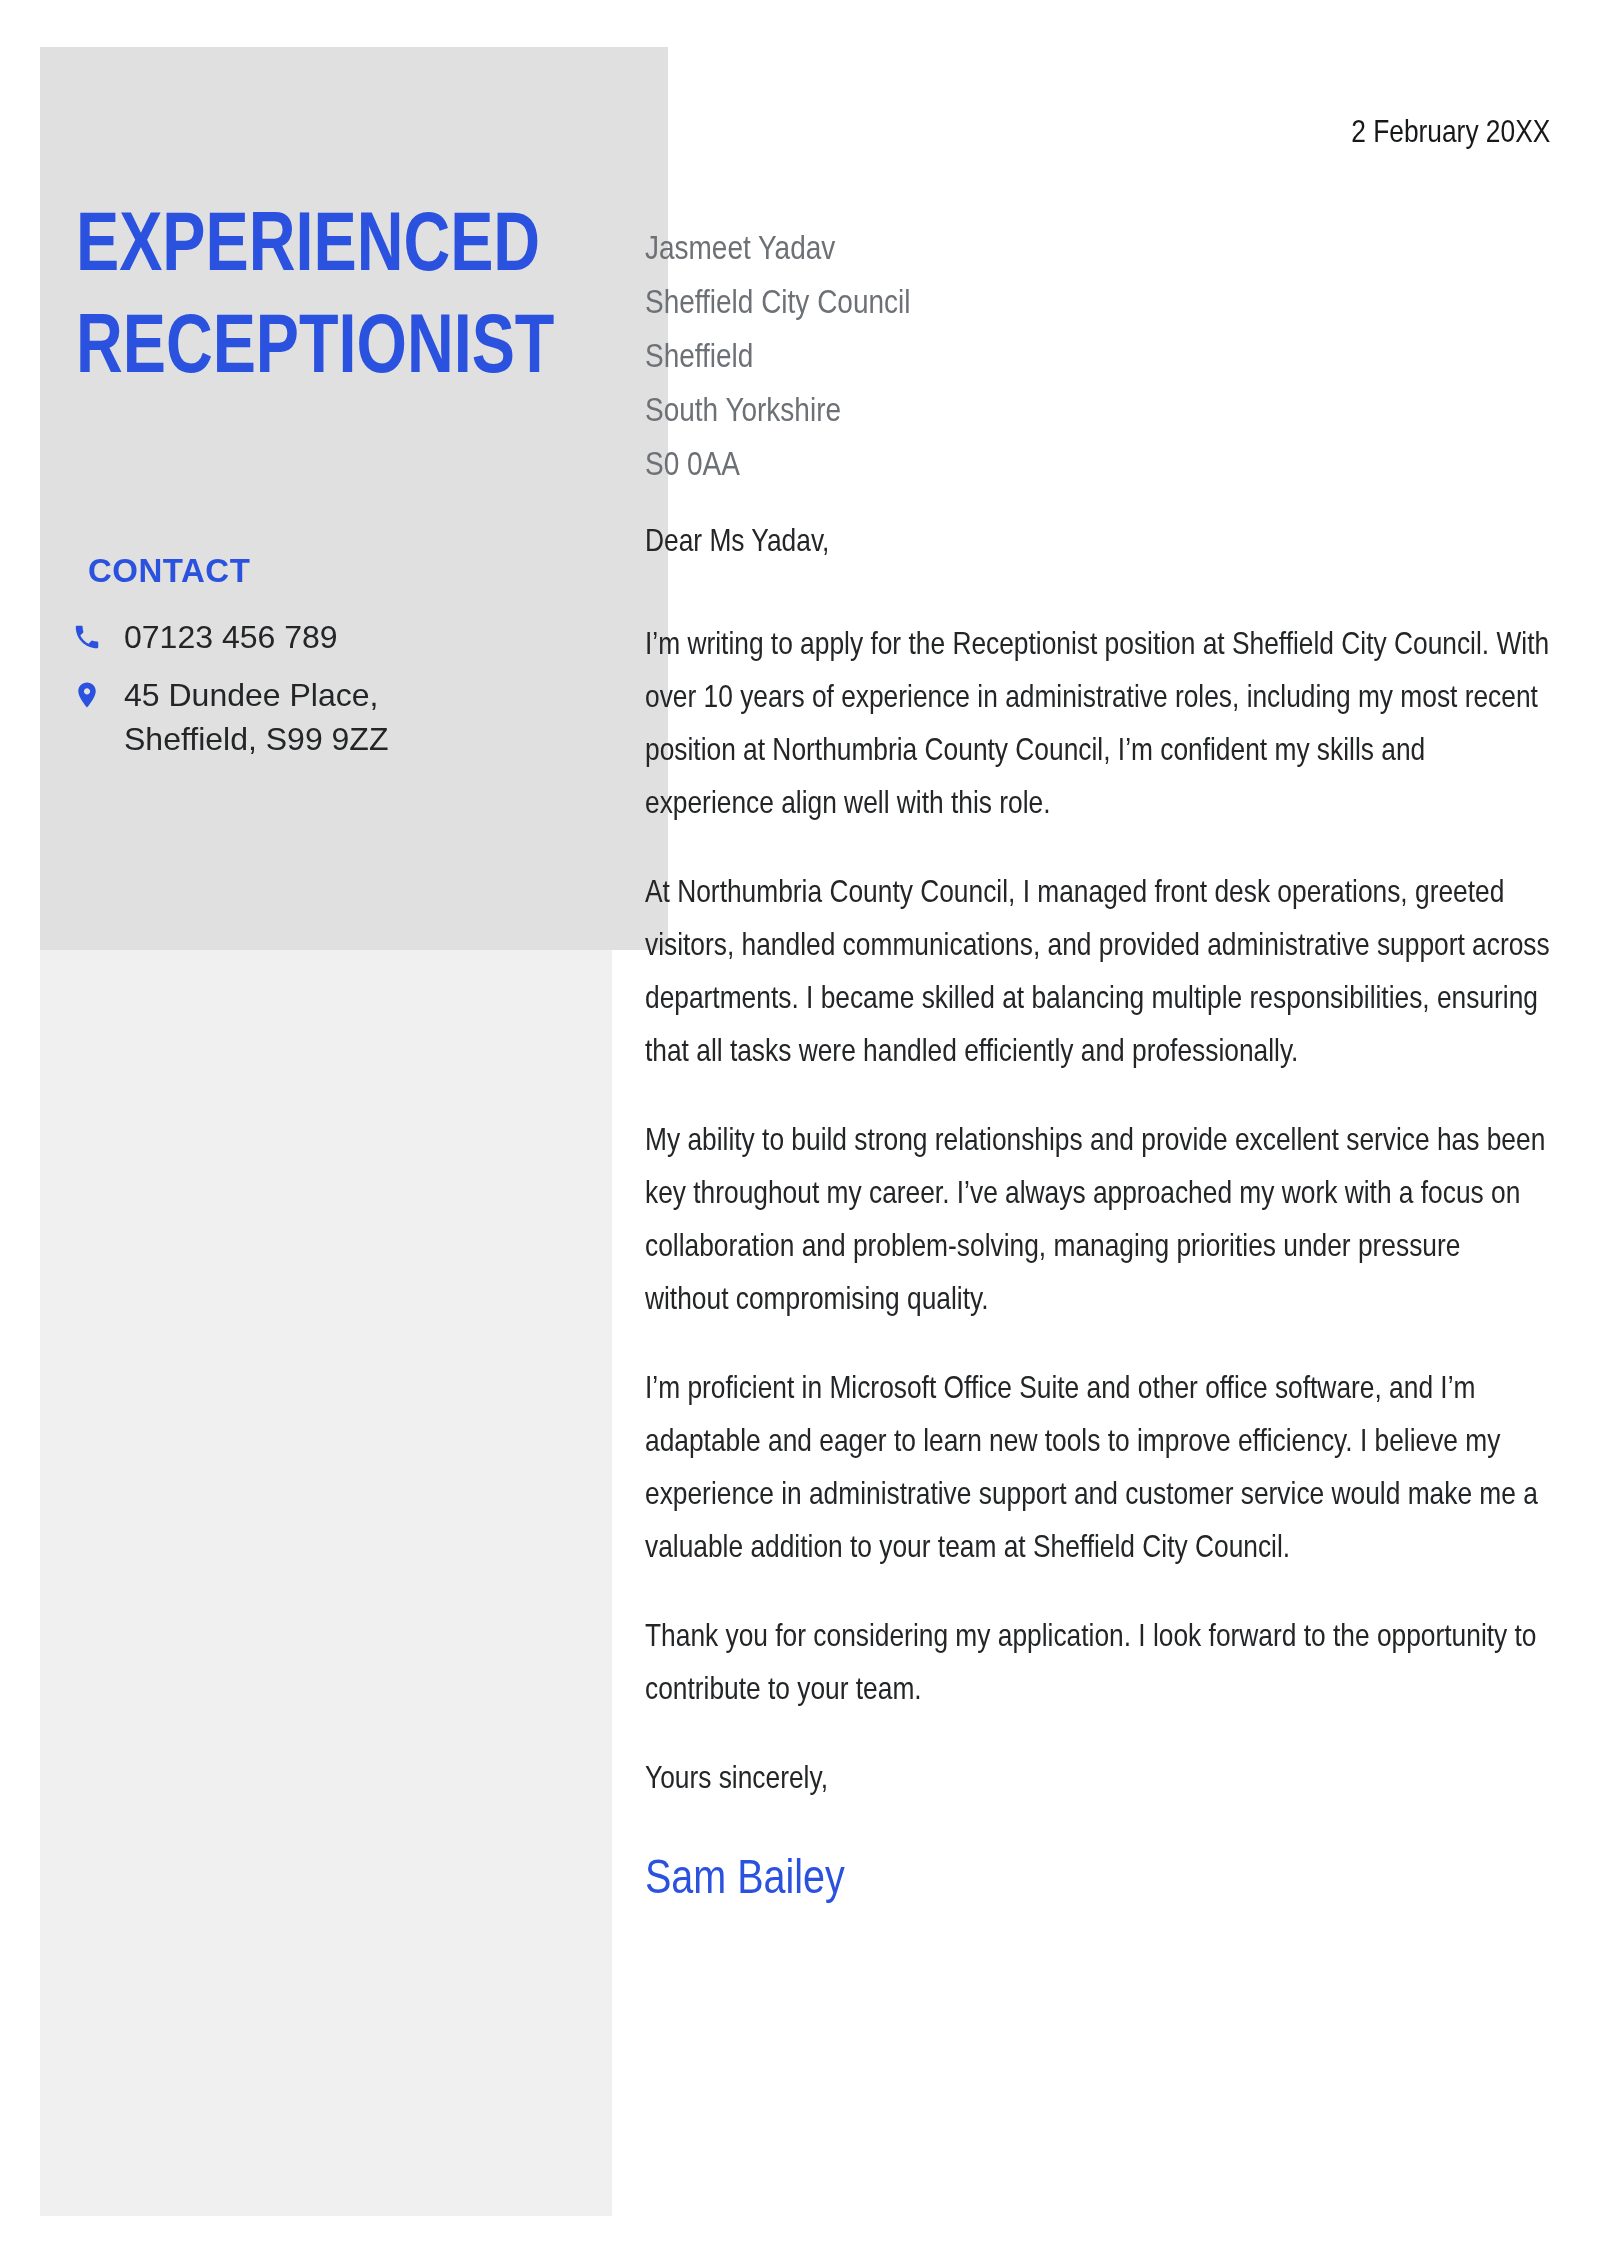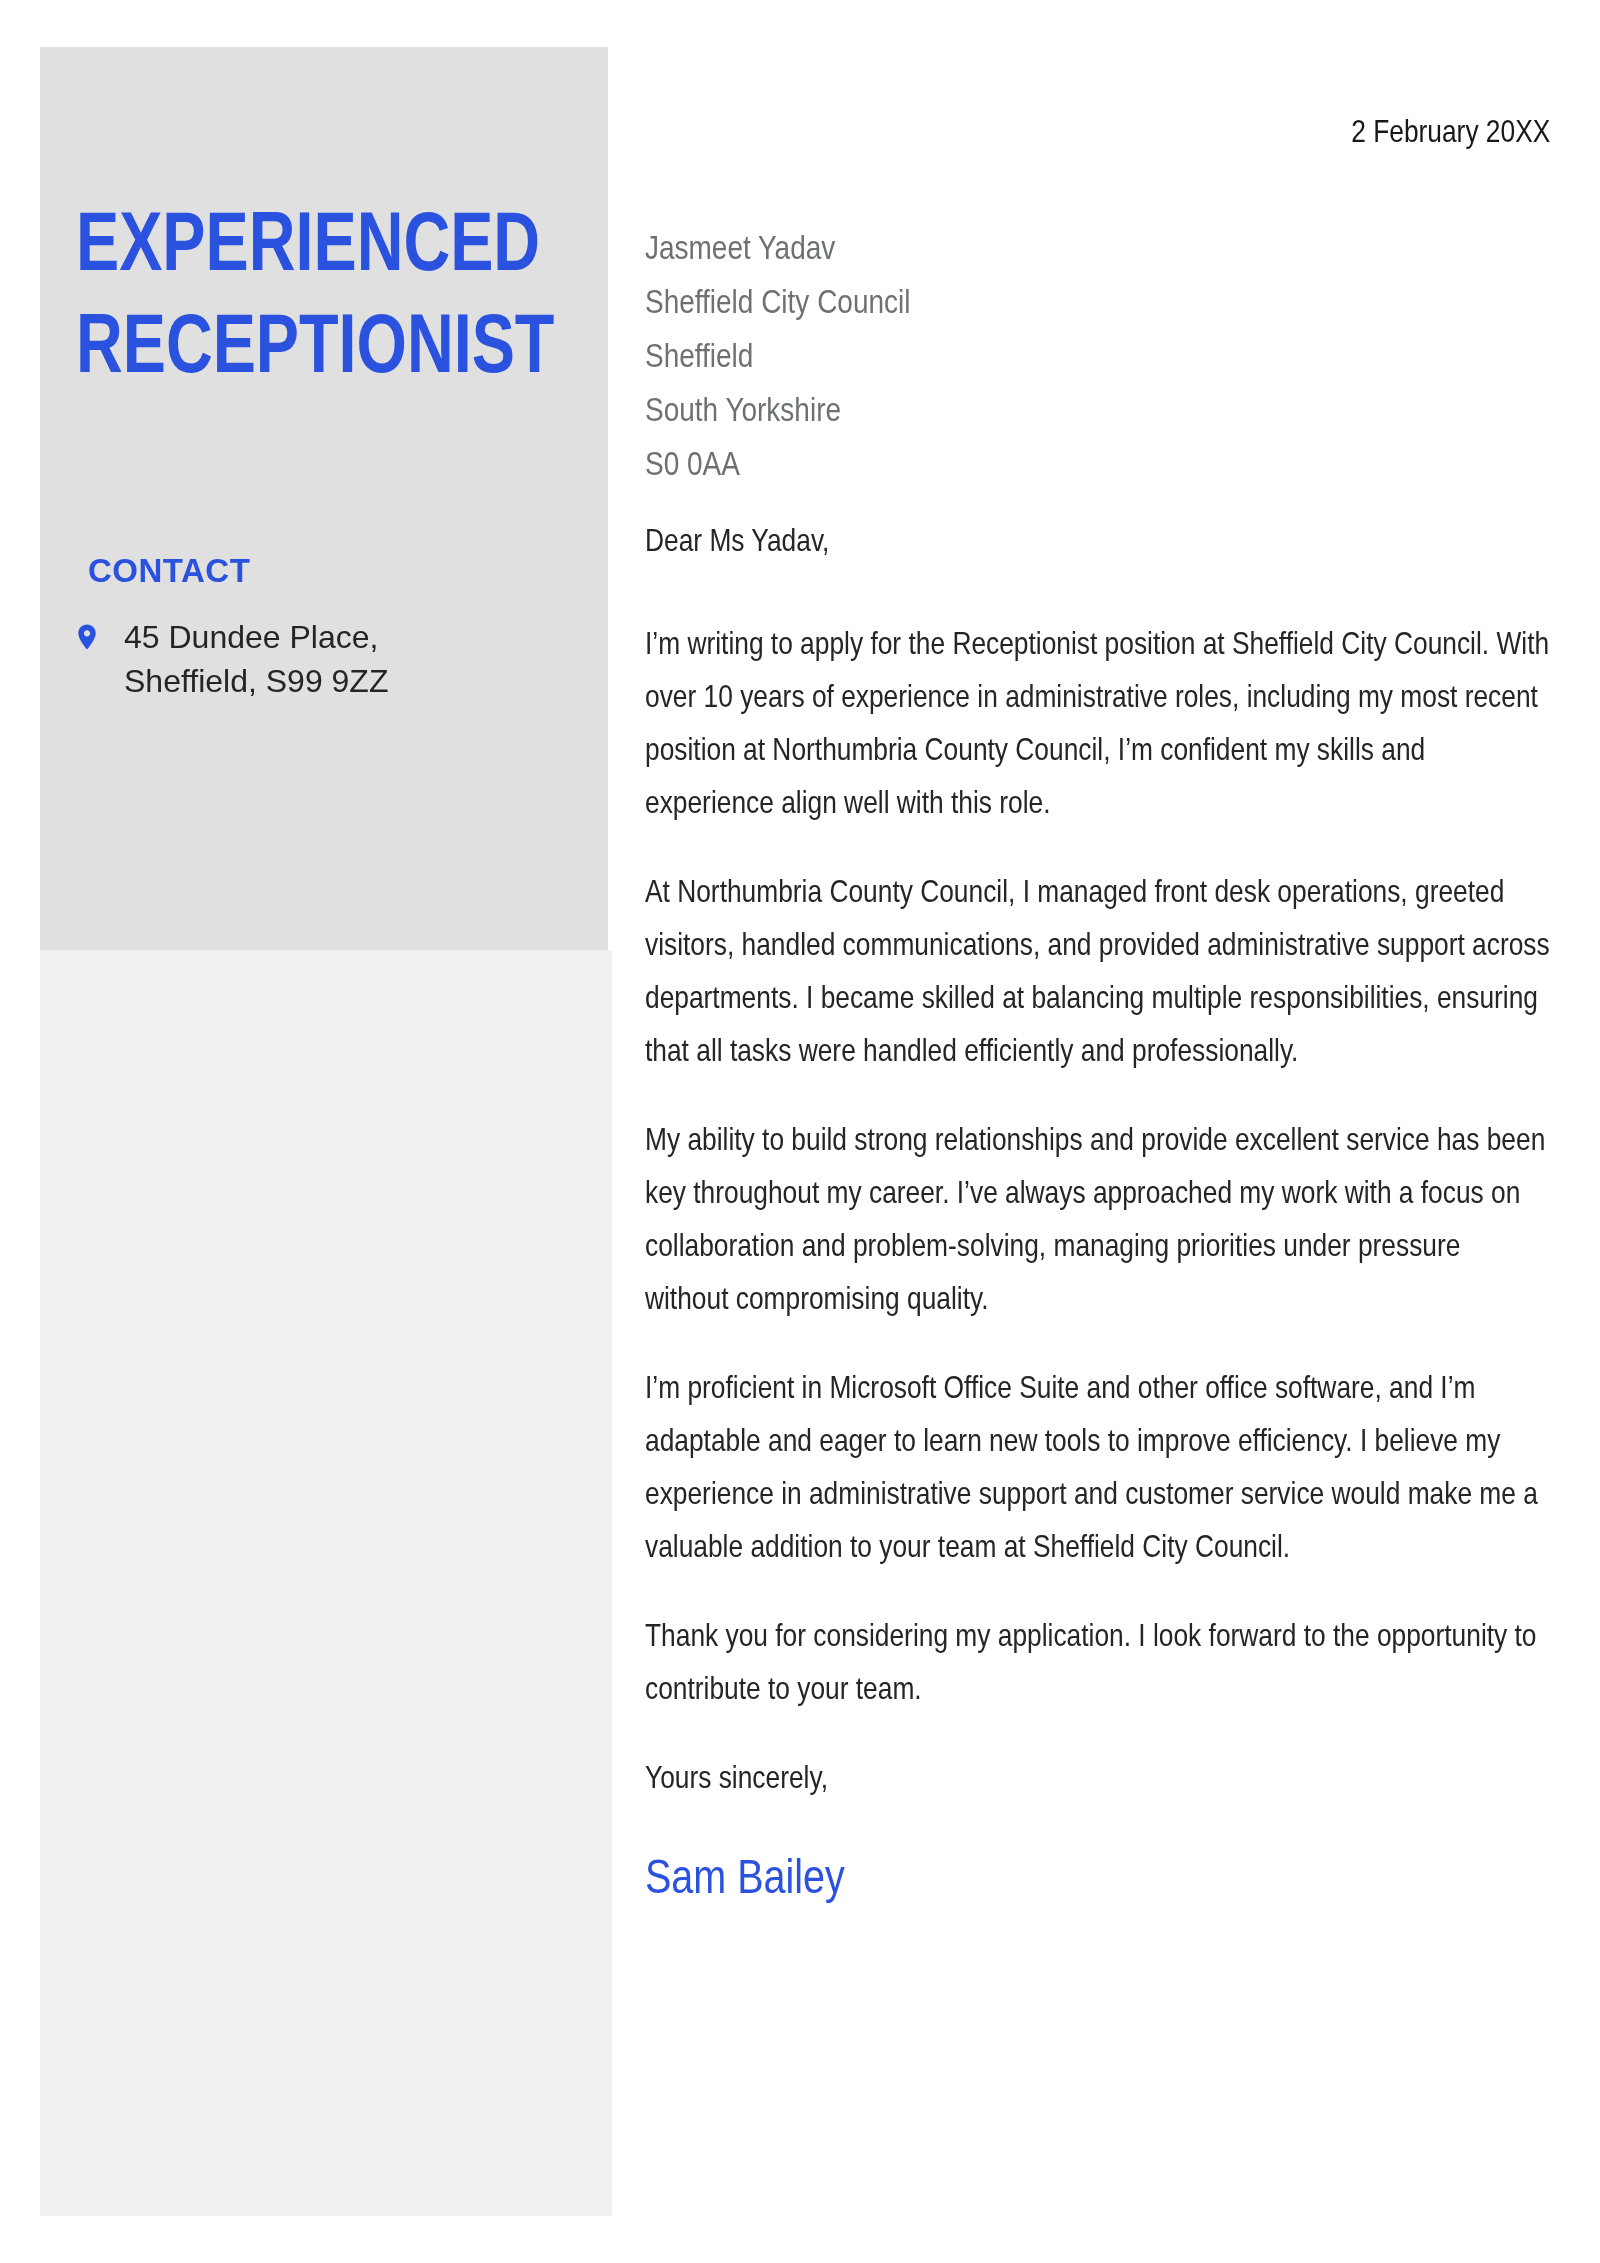--- a/index.html
+++ b/index.html
@@ -9,21 +9,21 @@
     height: 2263px;
     background: #ffffff;
     overflow: hidden;
     font-family: "Liberation Sans", sans-serif;
   }
 
   
   .sidebar-top {
     position: absolute;
     left: 40px; top: 47px;
-    width: 568px; height: 903px;
+    width: 628px; height: 903px;
     background: var(--sidebar-top-bg, #e0e0e0);
   }
   .sidebar-bottom {
     position: absolute;
     left: 40px; top: 950px;
     width: 572px; height: 1266px;
     background: var(--sidebar-bottom-bg, #f0f0f0);
   }
   .title {
     position: absolute;
@@ -115,20 +115,28 @@
         <span>EXPERIENCED</span>
         <span>RECEPTIONIST</span>
       </h1>
 
       <h2 class="contact-heading">CONTACT</h2>
 
       <ul class="contact-list">
         <li class="contact-row">
           <span class="icon">
             <svg viewBox="0 0 24 24" aria-hidden="true">
+                <path d="M6.62 10.79c1.44 2.83 3.76 5.14 6.59 6.59l2.2-2.2c.27-.27.67-.36 1.02-.24 1.12.37 2.33.57 3.57.57.55 0 1 .45 1 1V20c0 .55-.45 1-1 1-9.39 0-17-7.61-17-17 0-.55.45-1 1-1h3.5c.55 0 1 .45 1 1 0 1.25.2 2.45.57 3.57.11.35.03.74-.25 1.02l-2.2 2.2z"></path>
+              </svg>
+          </span>
+          <span class="contact-text">07123 456 789</span>
+        </li>
+        <li class="contact-row">
+          <span class="icon">
+            <svg viewBox="0 0 24 24" aria-hidden="true">
                 <path d="M12 2C8.13 2 5 5.13 5 9c0 5.25 7 13 7 13s7-7.75 7-13c0-3.87-3.13-7-7-7zm0 9.5c-1.38 0-2.5-1.12-2.5-2.5s1.12-2.5 2.5-2.5 2.5 1.12 2.5 2.5-1.12 2.5-2.5 2.5z"></path>
               </svg>
           </span>
           <span class="contact-text">
             <span style="display:block">45 Dundee Place,</span>
             <span style="display:block">Sheffield, S99 9ZZ</span>
           </span>
         </li>
       </ul>
     </div>

